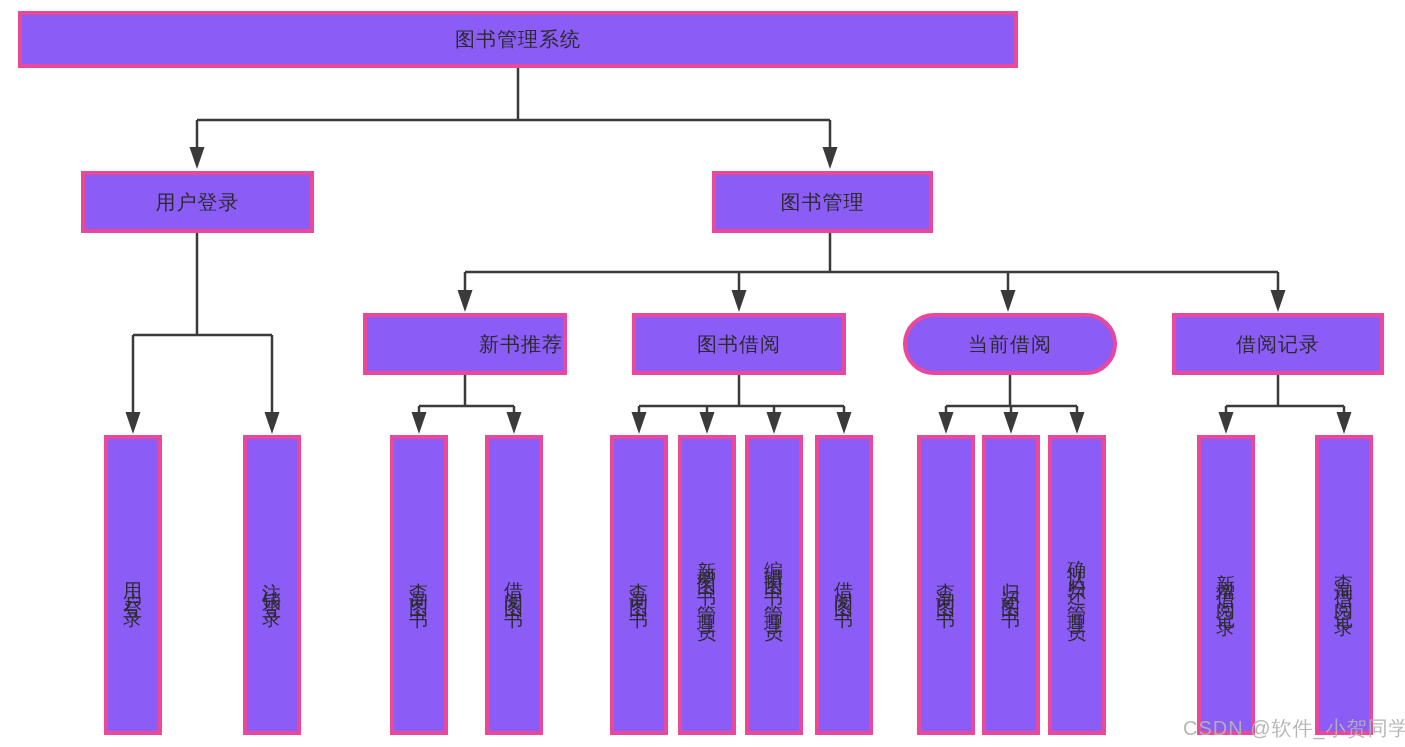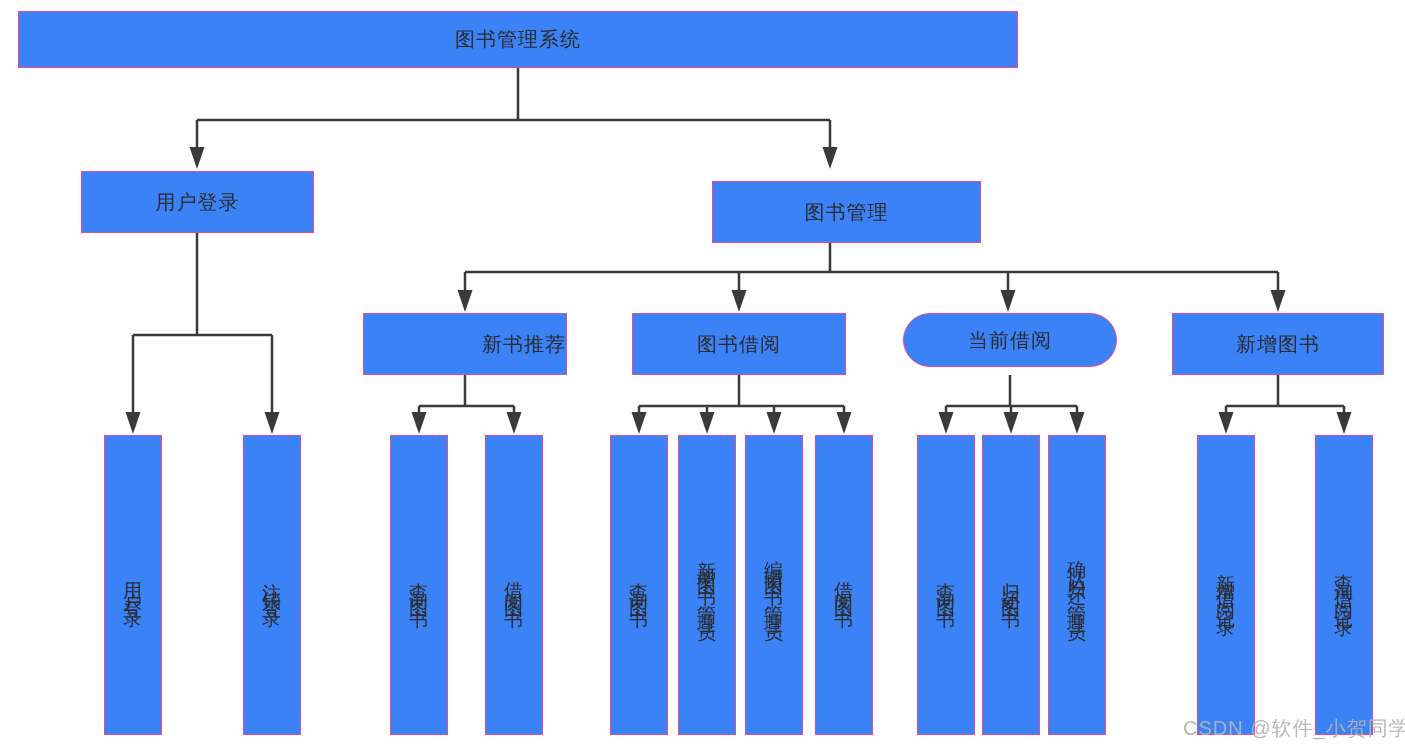--- a/index.html
+++ b/index.html
@@ -13,22 +13,22 @@
   }
   #connectors {
     position: absolute;
     left: 0; top: 0;
     width: 1405px; height: 747px;
     pointer-events: none;
   }
   .node {
     position: absolute;
     box-sizing: border-box;
-    border: 1px solid #ec4899;
-    background: #3b82f6;
+    border: 4px solid #ec4899;
+    background: #8b5cf6;
     display: flex;
     align-items: center;
     justify-content: center;
     color: #2b2b2b;
     font-size: 20px;
     letter-spacing: 1px;
     z-index: 1;
   }
   .node .vlabel {
     writing-mode: vertical-rl;
@@ -98,35 +98,35 @@
     </g>
   </svg>
 
   <div class="node" style="left:18px; top:11px; width:1000px; height:57px;">
     <span>图书管理系统</span>
   </div>
 
   <div class="node" style="left:81px; top:171px; width:233px; height:62px;">
     <span>用户登录</span>
   </div>
-  <div class="node" style="left:712px; top:171px; width:269px; height:62px;margin-top:10px;">
+  <div class="node" style="left:712px; top:171px; width:221px; height:62px;">
     <span>图书管理</span>
   </div>
 
   <div class="node" style="left:363px; top:313px; width:204px; height:62px;justify-content:flex-end;">
     <span>新书推荐</span>
   </div>
   <div class="node" style="left:632px; top:313px; width:214px; height:62px;font-family:Liberation Serif, serif;">
     <span>图书借阅</span>
   </div>
-  <div class="node" style="left:903px; top:313px; width:214px; height:54px;border-radius:31px;">
+  <div class="node" style="left:903px; top:313px; width:214px; height:62px;border-radius:31px;">
     <span>当前借阅</span>
   </div>
   <div class="node" style="left:1172px; top:313px; width:212px; height:62px;">
-    <span>新增图书</span>
+    <span>借阅记录</span>
   </div>
 
   <div class="node leaf" style="left:104px;">
     <span class="vlabel">用户登录</span>
   </div>
   <div class="node leaf" style="left:243px;">
     <span class="vlabel">注销登录</span>
   </div>
 
   <div class="node leaf" style="left:390px;">

